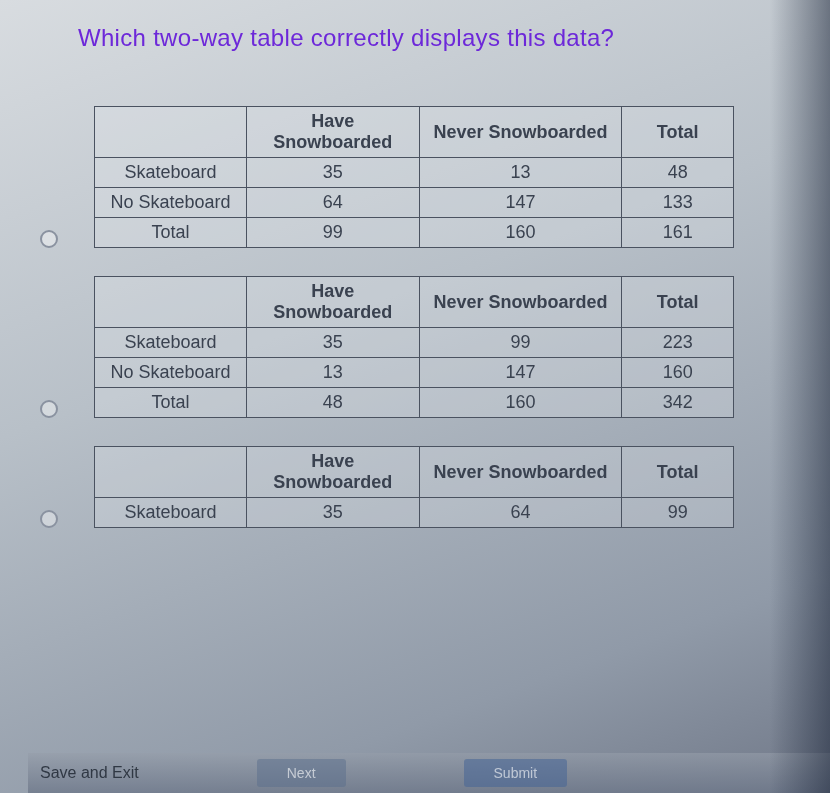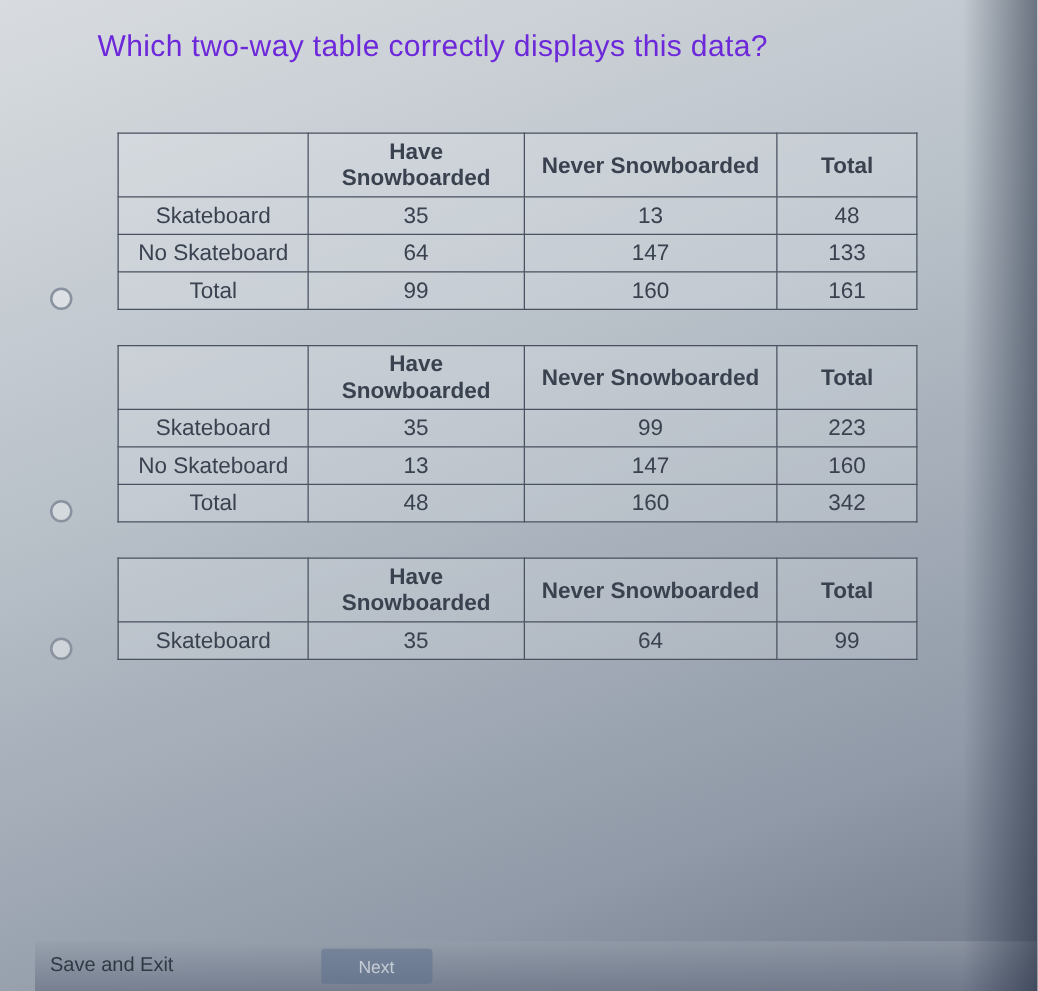--- a/index.html
+++ b/index.html
@@ -195,15 +195,16 @@
         </tr>
       </tbody>
         </table>
     </div>
   </div>
 </div>
 
 <div class="footer">
   <span class="save-exit">Save and Exit</span>
   <span class="fbtn next">Next</span>
+  <span class="fbtn submit">Submit</span>
 </div>
 
 <div class="vig"></div>
 
 </body></html>

